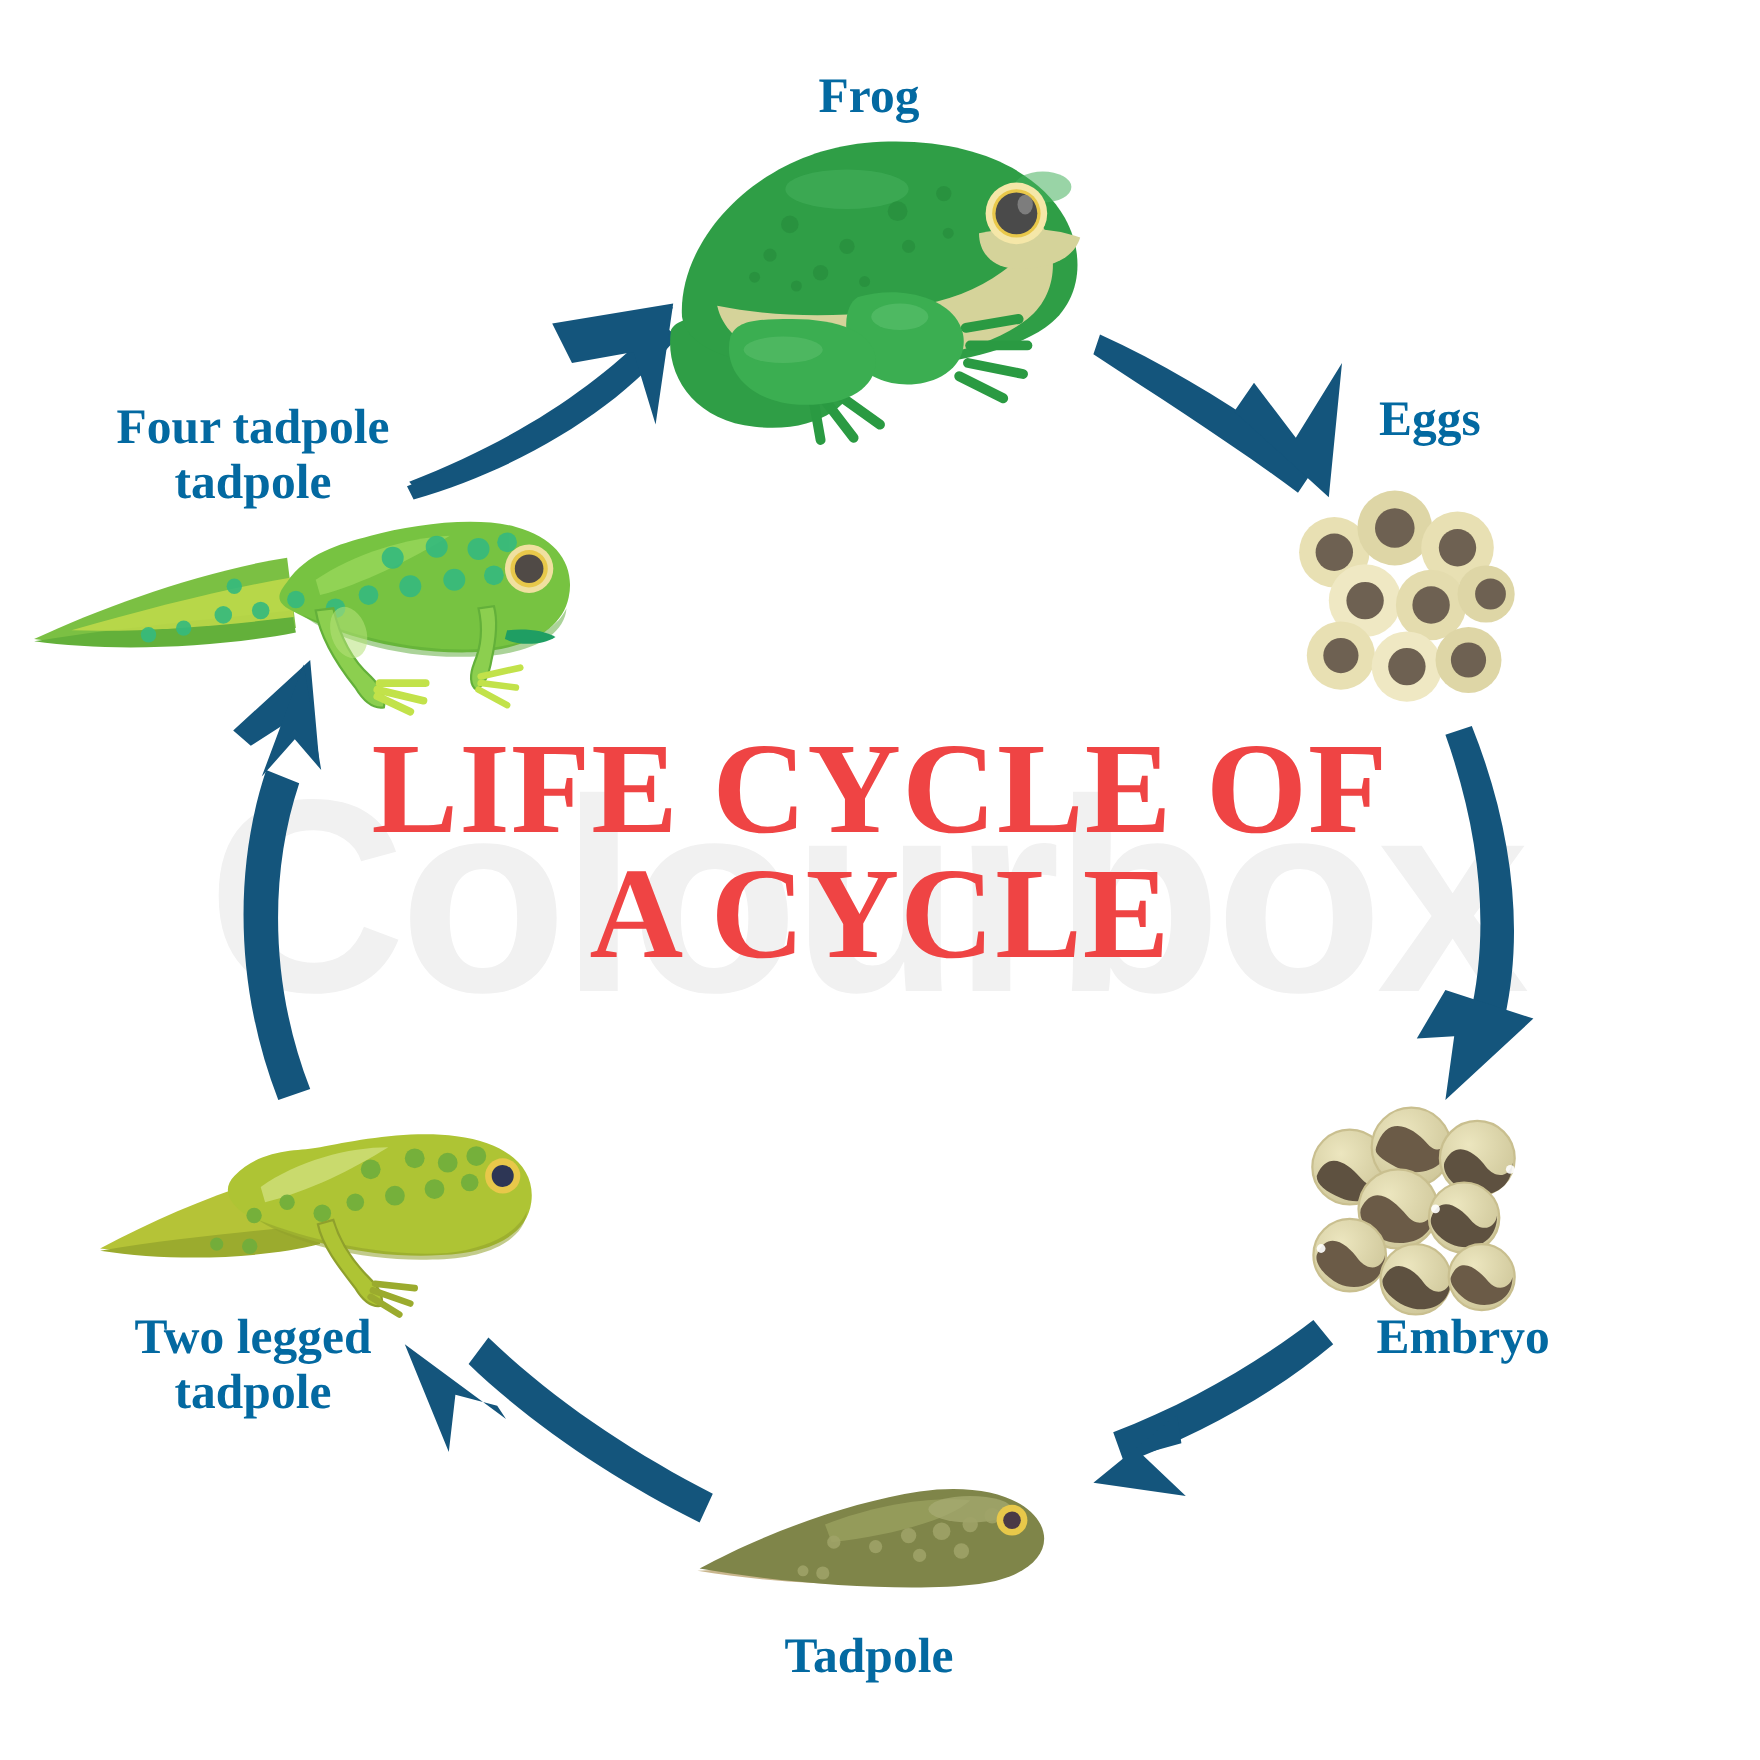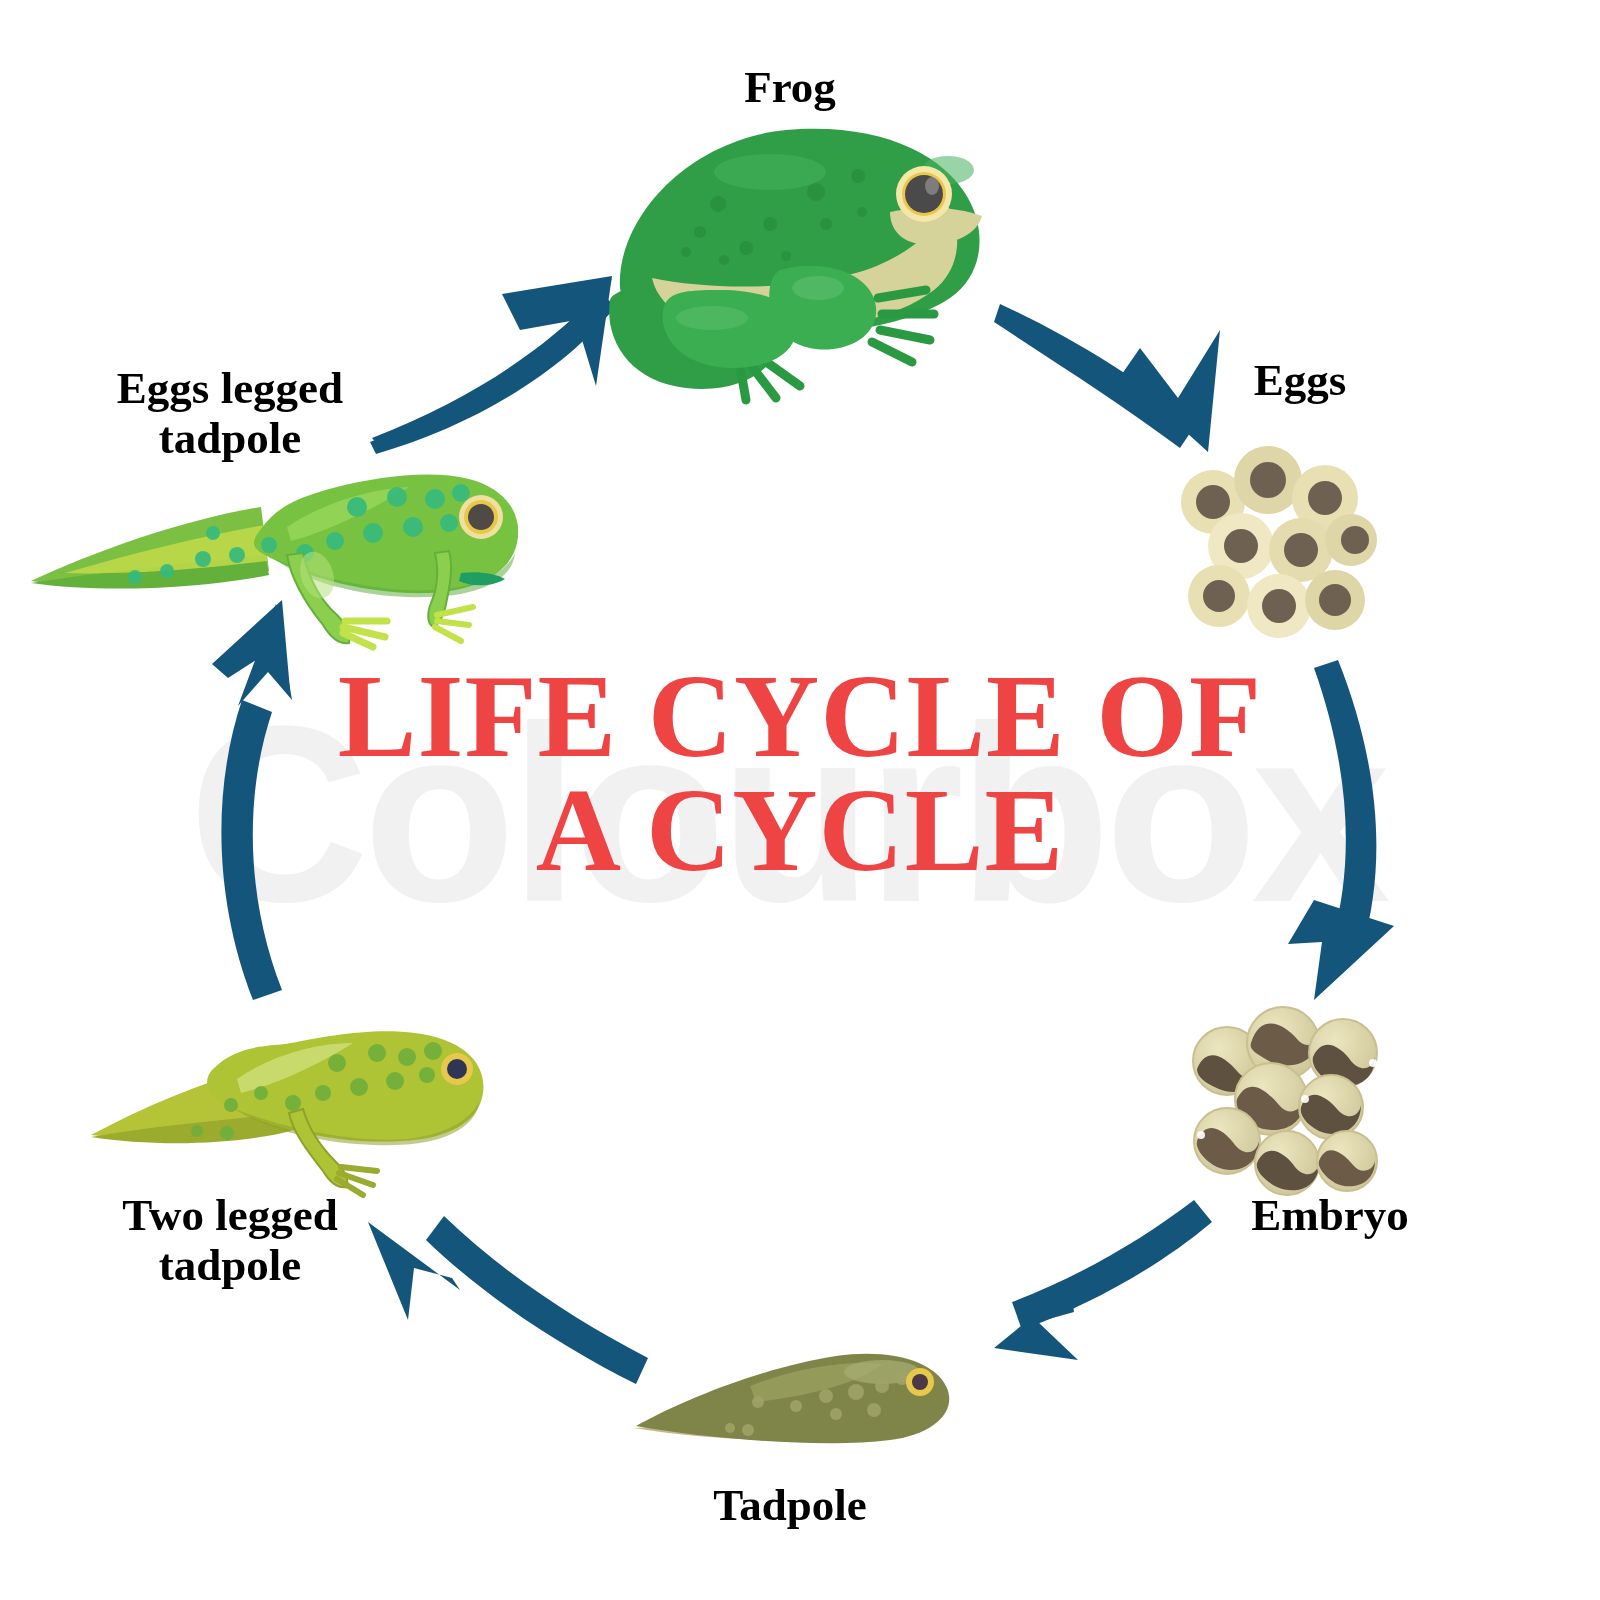--- a/index.html
+++ b/index.html
@@ -10,21 +10,21 @@
       font-family:"Liberation Sans",sans-serif;font-weight:700;font-size:250px;
       letter-spacing:-6px;color:#f1f1f1;user-select:none;line-height:1;}
 
   .title{position:absolute;left:300px;top:660px;width:1000px;text-align:center;
          font-family:"Liberation Serif",serif;font-weight:700;color:#ef4444;
          line-height:0.97;letter-spacing:1px;}
   .title .l1{font-size:118px;display:block;}
   .title .l2{font-size:118px;display:block;}
 
   .lbl{position:absolute;font-family:"Liberation Serif",serif;font-weight:700;
-       color:#000000;font-size:45px;line-height:1.12;text-align:center;}
+       color:#0369a1;font-size:45px;line-height:1.12;text-align:center;}
 
   .art{position:absolute;}
   svg{display:block;overflow:visible;}
 </style>
 </head>
 <body>
 
 <div id="stage">
 
   <div class="wm">Colourbox</div>
@@ -41,21 +41,21 @@
   <div class="lbl" style="left:1150px;top:355px;width:300px;">Eggs</div>
 
   <div class="lbl" style="left:640px;top:1480px;width:300px;">Tadpole</div>
 
   <div class="lbl" style="left:80px;top:1190px;width:300px;">
     <span>Two legged</span><br>
     <span>tadpole</span>
   </div>
 
   <div class="lbl" style="left:80px;top:363px;width:300px;">
-    <span>Eggs legged</span><br>
+    <span>Four tadpole</span><br>
     <span>tadpole</span>
   </div>
 
   <svg class="art" style="left:0;top:0;" width="1600" height="1600" viewBox="0 0 1600 1600">
 
     <path fill="#14557c" d="M372,438 C470,400 540,352 592,300 L580,286 L604,283 L612,279 L600,300
          C560,356 486,410 382,450 Z
          M592,300 L566,292 L600,283 L601,316 Z"></path>
     <path fill="#14557c" d="M370,442 C472,404 548,350 598,292 L616,306 C566,368 480,424 376,454 Z"></path>
     <polygon fill="#14557c" points="502,294 612,276 596,386 576,320 520,330"></polygon>

